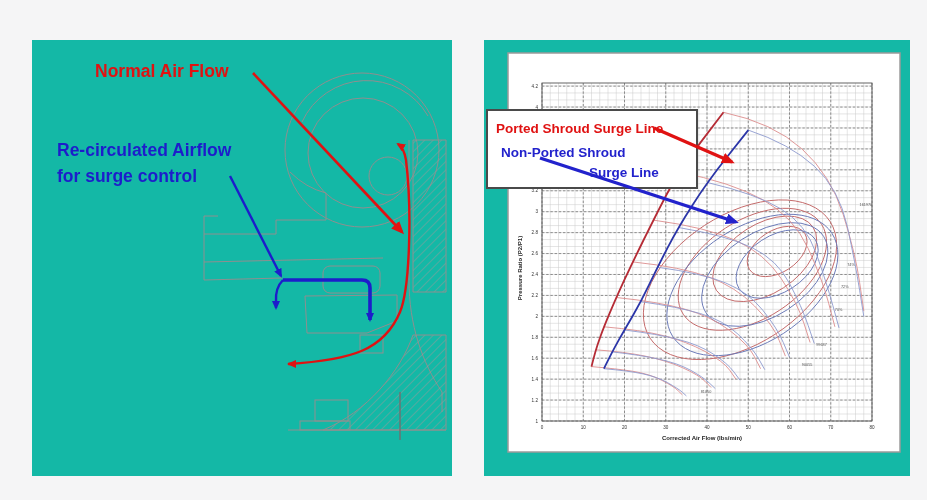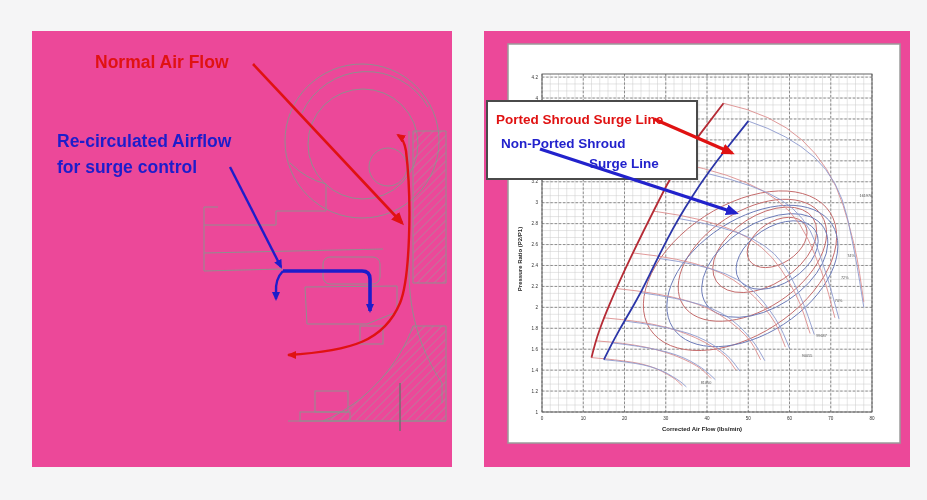--- a/index.html
+++ b/index.html
@@ -1,17 +1,17 @@
 <!DOCTYPE html>
 <html><head>
 <meta charset="utf-8">
 <style>
   html,body{margin:0;padding:0;background:#f5f5f6;font-family:"Liberation Sans",sans-serif;}
   #stage{position:relative;width:927px;height:500px;background:#f5f5f6;overflow:hidden;}
-  .panel{position:absolute;top:31px;height:436px;background:#ec4899;}
+  .panel{position:absolute;top:40px;height:436px;background:#14b8a6;}
   #left-panel{left:32px;width:420px;}
   #right-panel{left:484px;width:426px;text-align:right;}
   svg{display:block;width:100%;height:100%;}
   text{font-family:"Liberation Sans",sans-serif;}
   .lbl-red{fill:#e01212;font-weight:bold;font-size:17.5px;}
   .lbl-blue{fill:#1d1dcb;font-weight:bold;font-size:17.5px;}
   .leg-red{fill:#e01212;font-weight:bold;font-size:13.5px;}
   .leg-blue{fill:#2222cc;font-weight:bold;font-size:13.5px;}
   .axis-title{fill:#222;font-weight:bold;font-size:6px;}
   .tick{fill:#333;font-size:4.6px;}

